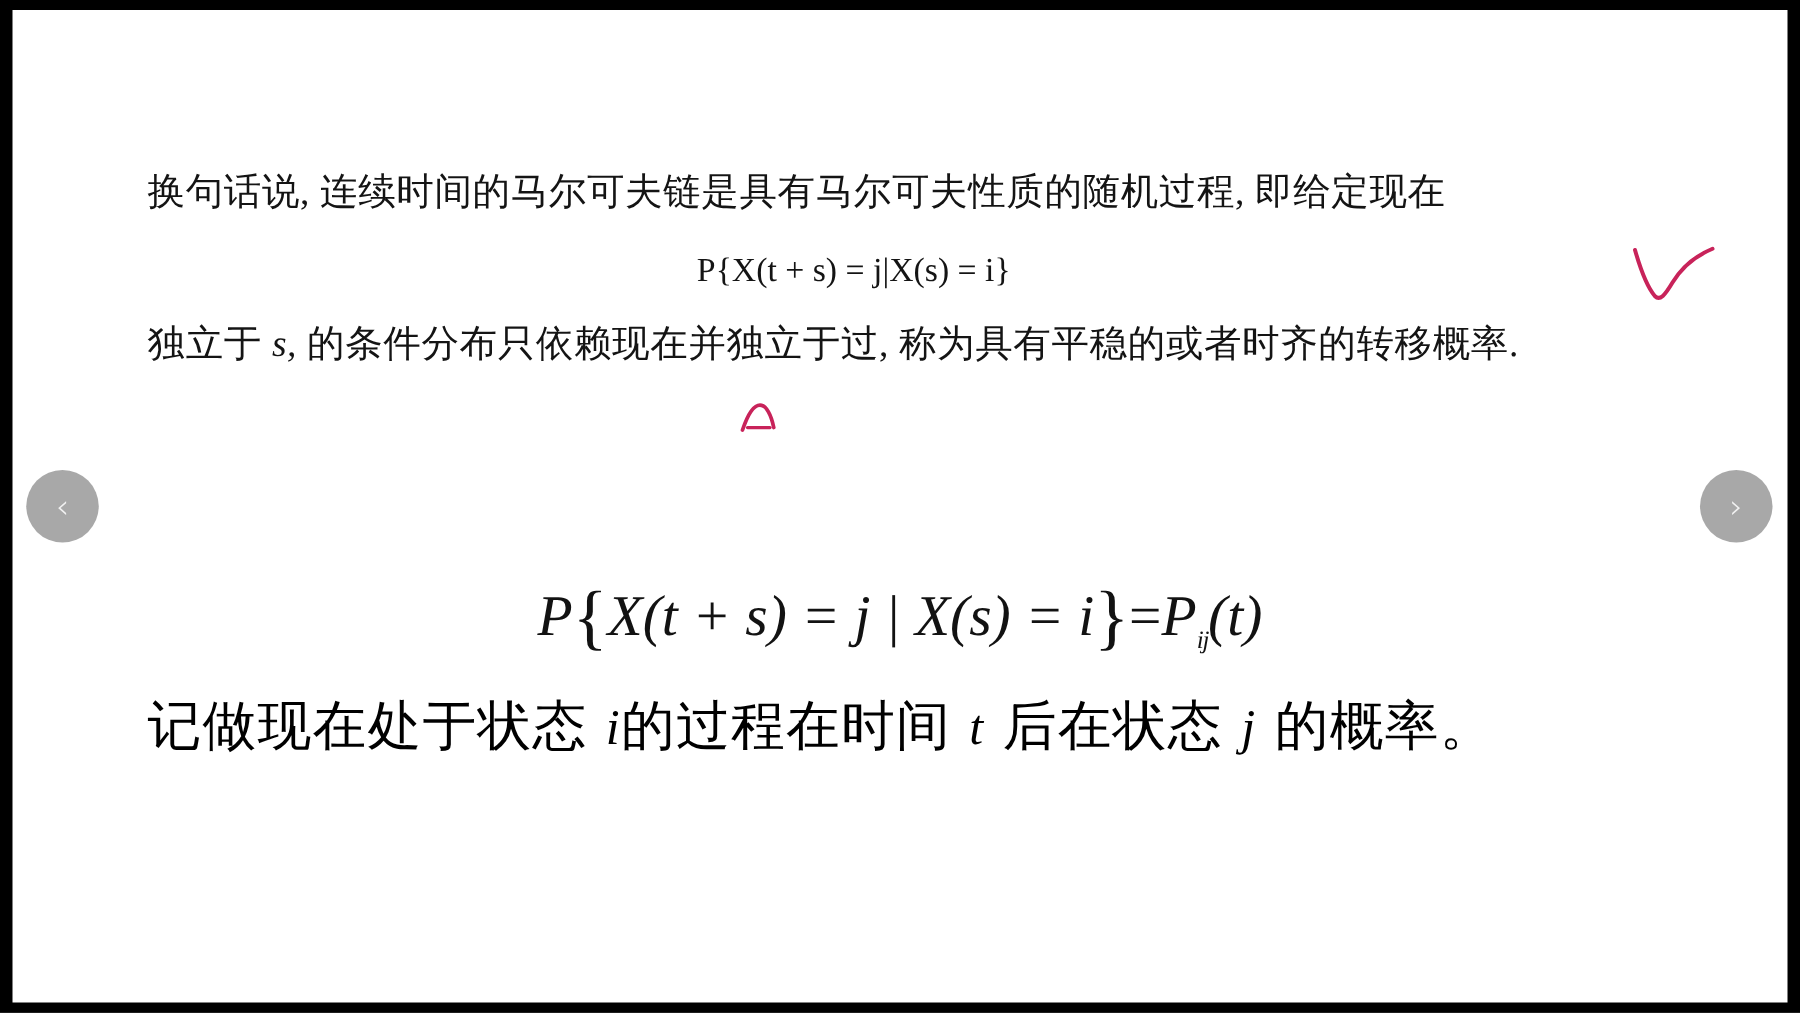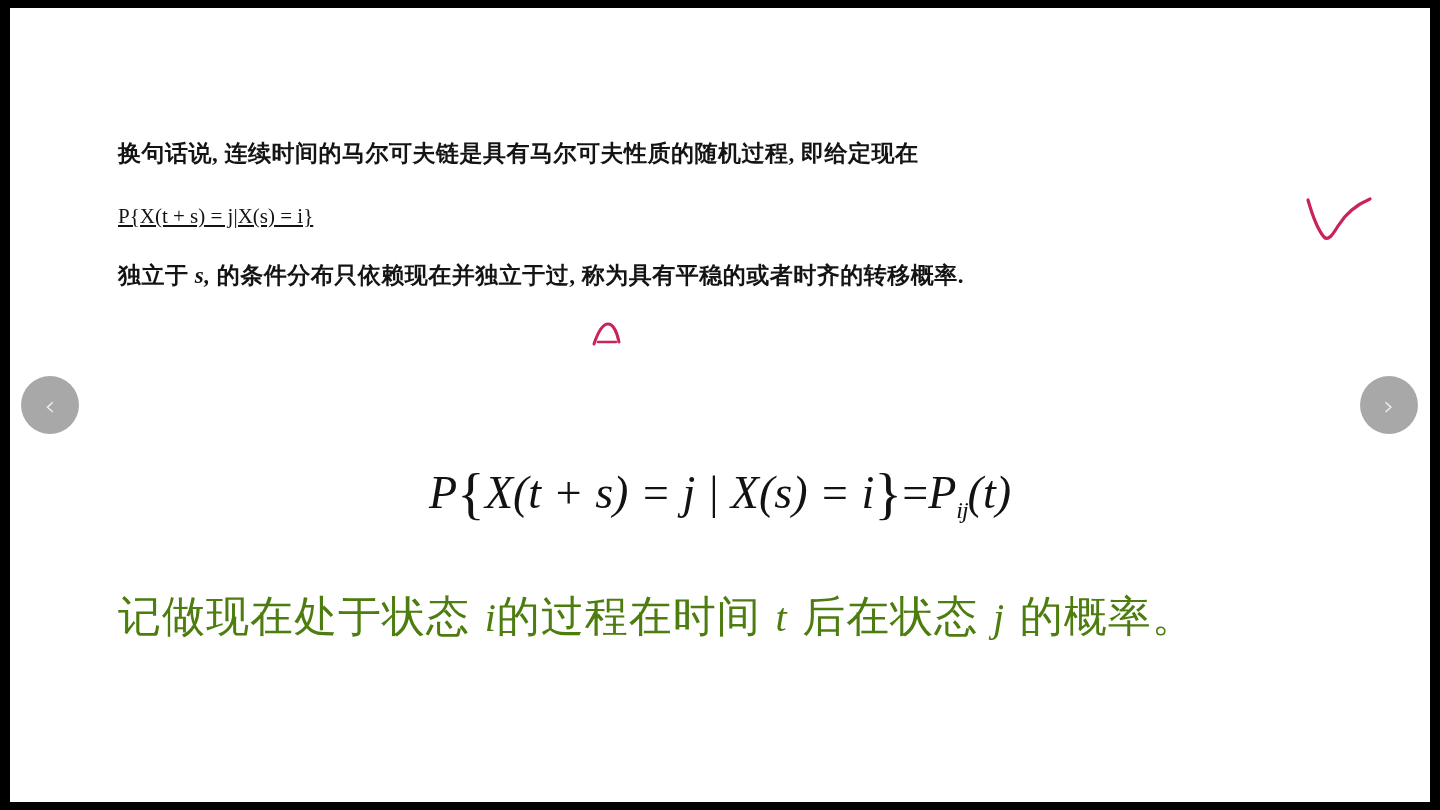--- a/index.html
+++ b/index.html
@@ -36,39 +36,38 @@
   #excerpt {
     position: absolute;
     left: 108px;
     top: 118px;
     width: 1220px;
     color: #141414;
     font-family: "Liberation Serif", serif;
   }
 
   .ex-line {
-    font-size: 23px;
+    font-size: 30px;
     line-height: 56px;
     white-space: nowrap;
     letter-spacing: 0.5px;
-    font-weight: bold;
   }
 
   .ex-line .mathi {
     font-style: italic;
     font-family: "Liberation Serif", serif;
   }
 
   .ex-centered {
-    font-size: 21px;
+    text-align: center;
+    font-size: 27px;
     line-height: 56px;
     margin-top: 6px;
     margin-bottom: 4px;
     padding-right: 90px;
-    text-decoration: underline;
   }
 
   
   #display-formula {
     position: absolute;
     left: 0;
     top: 452px;
     width: 1420px;
     text-align: center;
     font-size: 46px;
@@ -77,33 +76,33 @@
     white-space: nowrap;
   }
   #display-formula .mathi { font-style: italic; }
   #display-formula .brace {
     font-style: normal;
     font-size: 58px;
     vertical-align: -5px;
   }
   #display-formula .sub {
     font-style: italic;
-    font-size: 24px;
+    font-size: 20px;
     vertical-align: -10px;
     letter-spacing: -1px;
   }
 
   
   #caption {
     position: absolute;
     left: 108px;
-    top: 580px;
+    top: 544px;
     width: 1250px;
     font-size: 43px;
-    color: #4d7c0f;
+    color: #000000;
     font-family: "DejaVu Sans", sans-serif;
     letter-spacing: 1px;
     white-space: nowrap;
   }
   #caption .mathi {
     font-family: "Liberation Serif", serif;
     font-style: italic;
     font-size: 40px;
   }
 

